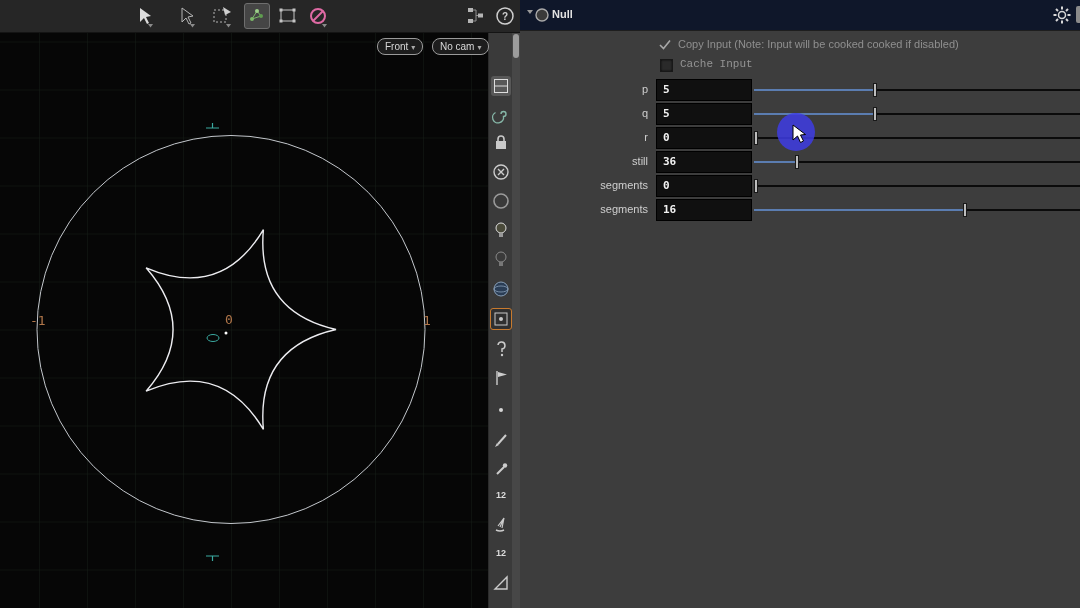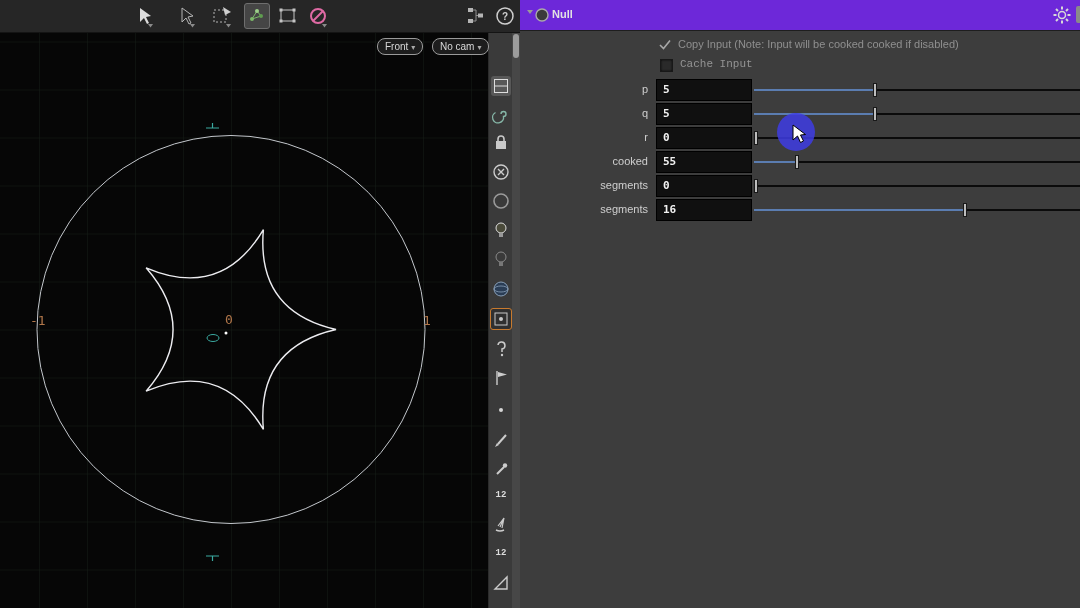--- a/index.html
+++ b/index.html
@@ -21,27 +21,27 @@
           white-space:nowrap;z-index:6;text-align:right;}
   .vp-btn .arr{font-size:8px;color:#aaa;margin-left:3px;}
 
   
   .sidebar{position:absolute;left:488px;top:32px;width:24px;height:576px;background:#3a3a3a;
            border-left:1px solid #2c2c2c;}
   .sicon{position:absolute;left:2px;width:20px;height:20px;}
   .sicon.sel{background:#585858;border-radius:3px;}
   .sicon.orange{outline:1px solid #c87a2e;border-radius:2px;background:#303030;}
   .badge12{display:block;width:20px;text-align:center;color:#ddd;font-size:9px;font-weight:bold;
-           font-family:Liberation Mono, monospace;line-height:20px;}
+           font-family:Liberation Sans, sans-serif;line-height:20px;}
   .scrollstrip{position:absolute;left:512px;top:32px;width:8px;height:576px;background:#474747;}
   .thumb{position:absolute;left:513px;top:34px;width:6px;height:24px;background:#9c9c9c;border-radius:3px;}
 
   
   .rpane{position:absolute;left:520px;top:0;width:560px;height:608px;background:#3d3d3d;}
-  .rheader{position:absolute;left:0;top:0;width:560px;height:30px;background:#6d28d9;
+  .rheader{position:absolute;left:0;top:0;width:560px;height:30px;background:#0f172a;
            border-bottom:1px solid #1e1e1e;}
   .nodetype{position:absolute;left:32px;top:8px;color:#e2e2e2;font-size:11px;font-weight:bold;}
   .nodename{position:absolute;left:64px;top:6px;width:380px;height:17px;background:#272727;
             color:#dcdcdc;font-size:11px;font-family:"DejaVu Sans Mono",monospace;
             line-height:17px;padding-left:4px;letter-spacing:1px;}
   .gear{position:absolute;left:532px;top:5px;}
   .sliver{position:absolute;left:556px;top:6px;width:6px;height:17px;background:#8a8a8a;border-radius:2px 0 0 2px;}
 
   .copy-row{position:absolute;left:138px;top:38px;height:14px;color:#8f8f8f;font-size:11px;}
   .copy-row .txt{position:absolute;left:20px;top:0;white-space:nowrap;}
@@ -316,22 +316,22 @@
         <div class="param-row" style="top: 127px;">
           <div class="p-label">r</div>
           <div class="p-field">0</div>
           <div class="p-slider">
             <div class="p-track"></div>
             <div class="p-fill" style="width: 0px; background: rgb(91, 125, 177);"></div>
             <div class="p-handle" style="left: 0px;"></div>
           </div>
         </div>
         <div class="param-row" style="top: 151px;">
-          <div class="p-label">cooked</div>
-          <div class="p-field">55</div>
+          <div class="p-label">still</div>
+          <div class="p-field">36</div>
           <div class="p-slider">
             <div class="p-track"></div>
             <div class="p-fill" style="width: 43px; background: rgb(91, 125, 177);"></div>
             <div class="p-handle" style="left: 41px;"></div>
           </div>
         </div>
         <div class="param-row" style="top: 175px;">
           <div class="p-label">segments</div>
           <div class="p-field">0</div>
           <div class="p-slider">

